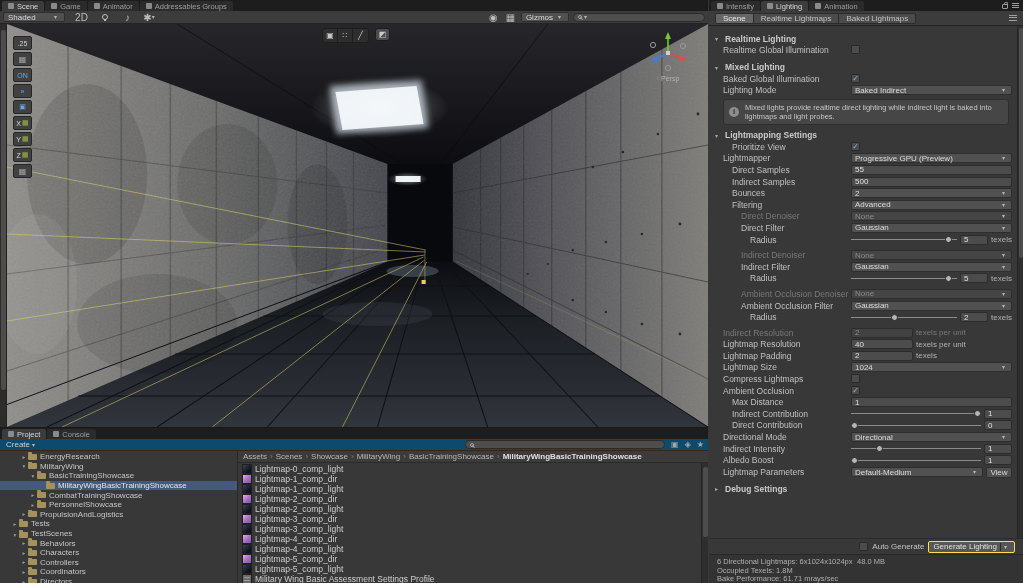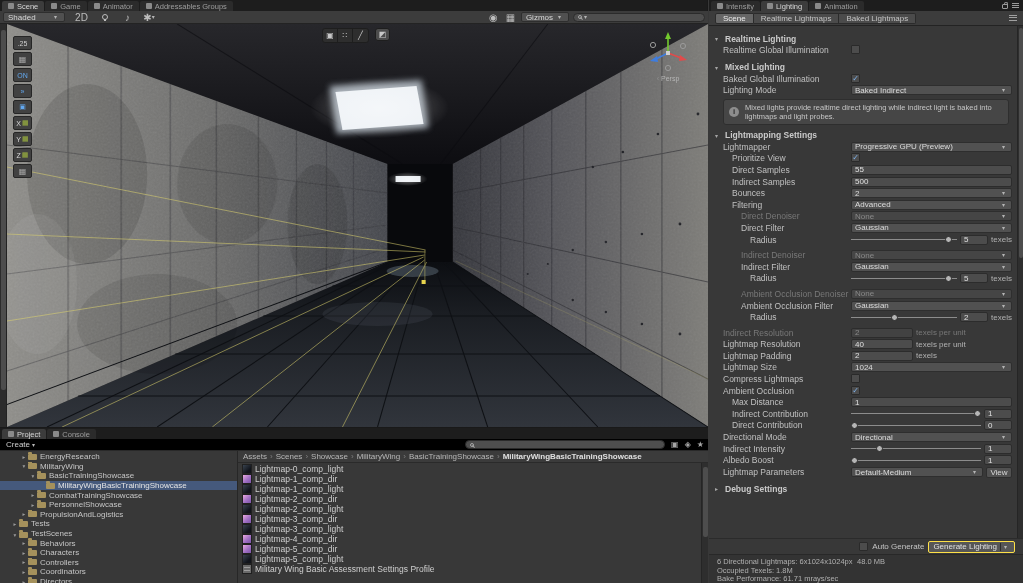--- a/index.html
+++ b/index.html
@@ -63,21 +63,21 @@
   .pbg{font-size:8px;color:#c8c8c8;line-height:1}
   .g1::after{content:"▣"}.g2::after{content:"∷"}.g3::after{content:"╱"}.g4::after{content:"◩"}
 
   
   .gizmo3d{position:absolute;right:14px;top:4px;width:52px;text-align:center}
   .persp{font-size:7px;color:#b5b5b5;margin-top:-3px;white-space:nowrap}
   .pchev::before{content:"‹ ";color:#8f8f8f}
 
   
   #project{position:absolute;left:0;top:427px;width:708px;height:156px;background:#383838;border-top:1px solid #191919}
-  #ptoolbar{height:12px;background:#000000;border-bottom:1px solid #292929;display:flex;align-items:center;padding:0 4px;gap:6px}
+  #ptoolbar{height:12px;background:#0c4a6e;border-bottom:1px solid #292929;display:flex;align-items:center;padding:0 4px;gap:6px}
   .createbtn{display:flex;align-items:center;gap:2px;font-size:8px;color:#cfcfcf;padding:0 2px}
   .picon{font-size:8px;color:#a5a5a5}
   #pbody{display:flex;height:133px}
   #ptree{width:237px;flex:none;overflow:hidden;padding-top:1px}
   .psplit{width:1px;background:#272727;flex:none}
   #pright{flex:1;display:flex;flex-direction:column;min-width:0}
   #breadcrumb{height:12px;background:#3b3b3b;border-bottom:1px solid #2a2a2a;display:flex;
         align-items:center;gap:3px;padding:0 5px;font-size:8px;color:#b8b8b8;white-space:nowrap;overflow:hidden}
   .bitem.last{font-weight:bold;color:#e0e0e0}
   .bsep{color:#7f7f7f}
@@ -579,20 +579,24 @@
                 </div>
                 <div class="arow">
                   <span class="aicon light"></span>
                   <span class="alabel">Lightmap-3_comp_light</span>
                 </div>
                 <div class="arow">
                   <span class="aicon dir"></span>
                   <span class="alabel">Lightmap-4_comp_dir</span>
                 </div>
                 <div class="arow">
+                  <span class="aicon light"></span>
+                  <span class="alabel">Lightmap-4_comp_light</span>
+                </div>
+                <div class="arow">
                   <span class="aicon dir"></span>
                   <span class="alabel">Lightmap-5_comp_dir</span>
                 </div>
                 <div class="arow">
                   <span class="aicon light"></span>
                   <span class="alabel">Lightmap-5_comp_light</span>
                 </div>
                 <div class="arow">
                   <span class="aicon profile"></span>
                   <span class="alabel">Military Wing Basic Assessment Settings Profile</span>
@@ -672,32 +676,32 @@
               <span class="dda"></span>
             </div>
           </span>
         </div>
         <div class="infobox"><span class="infoic"></span><span>Mixed lights provide realtime direct lighting while indirect light is baked into lightmaps and light probes.</span></div>
         <div class="lhdr">
           <span class="harrow"></span>
           <span>Lightmapping Settings</span>
         </div>
         <div class="lrow">
+          <span class="llabel" style="padding-left: 9px;">Prioritize View</span>
+          <span class="lval">
+            <span class="chk on"></span>
+          </span>
+        </div>
+        <div class="lrow">
           <span class="llabel">Lightmapper</span>
           <span class="lval">
             <div class="dd">
               <span class="ddt">Progressive GPU (Preview)</span>
               <span class="dda"></span>
             </div>
-          </span>
-        </div>
-        <div class="lrow">
-          <span class="llabel" style="padding-left: 9px;">Prioritize View</span>
-          <span class="lval">
-            <span class="chk on"></span>
           </span>
         </div>
         <div class="lrow">
           <span class="llabel" style="padding-left: 9px;">Direct Samples</span>
           <span class="lval">
             <div class="tf">
               <span>55</span>
             </div>
           </span>
         </div>

